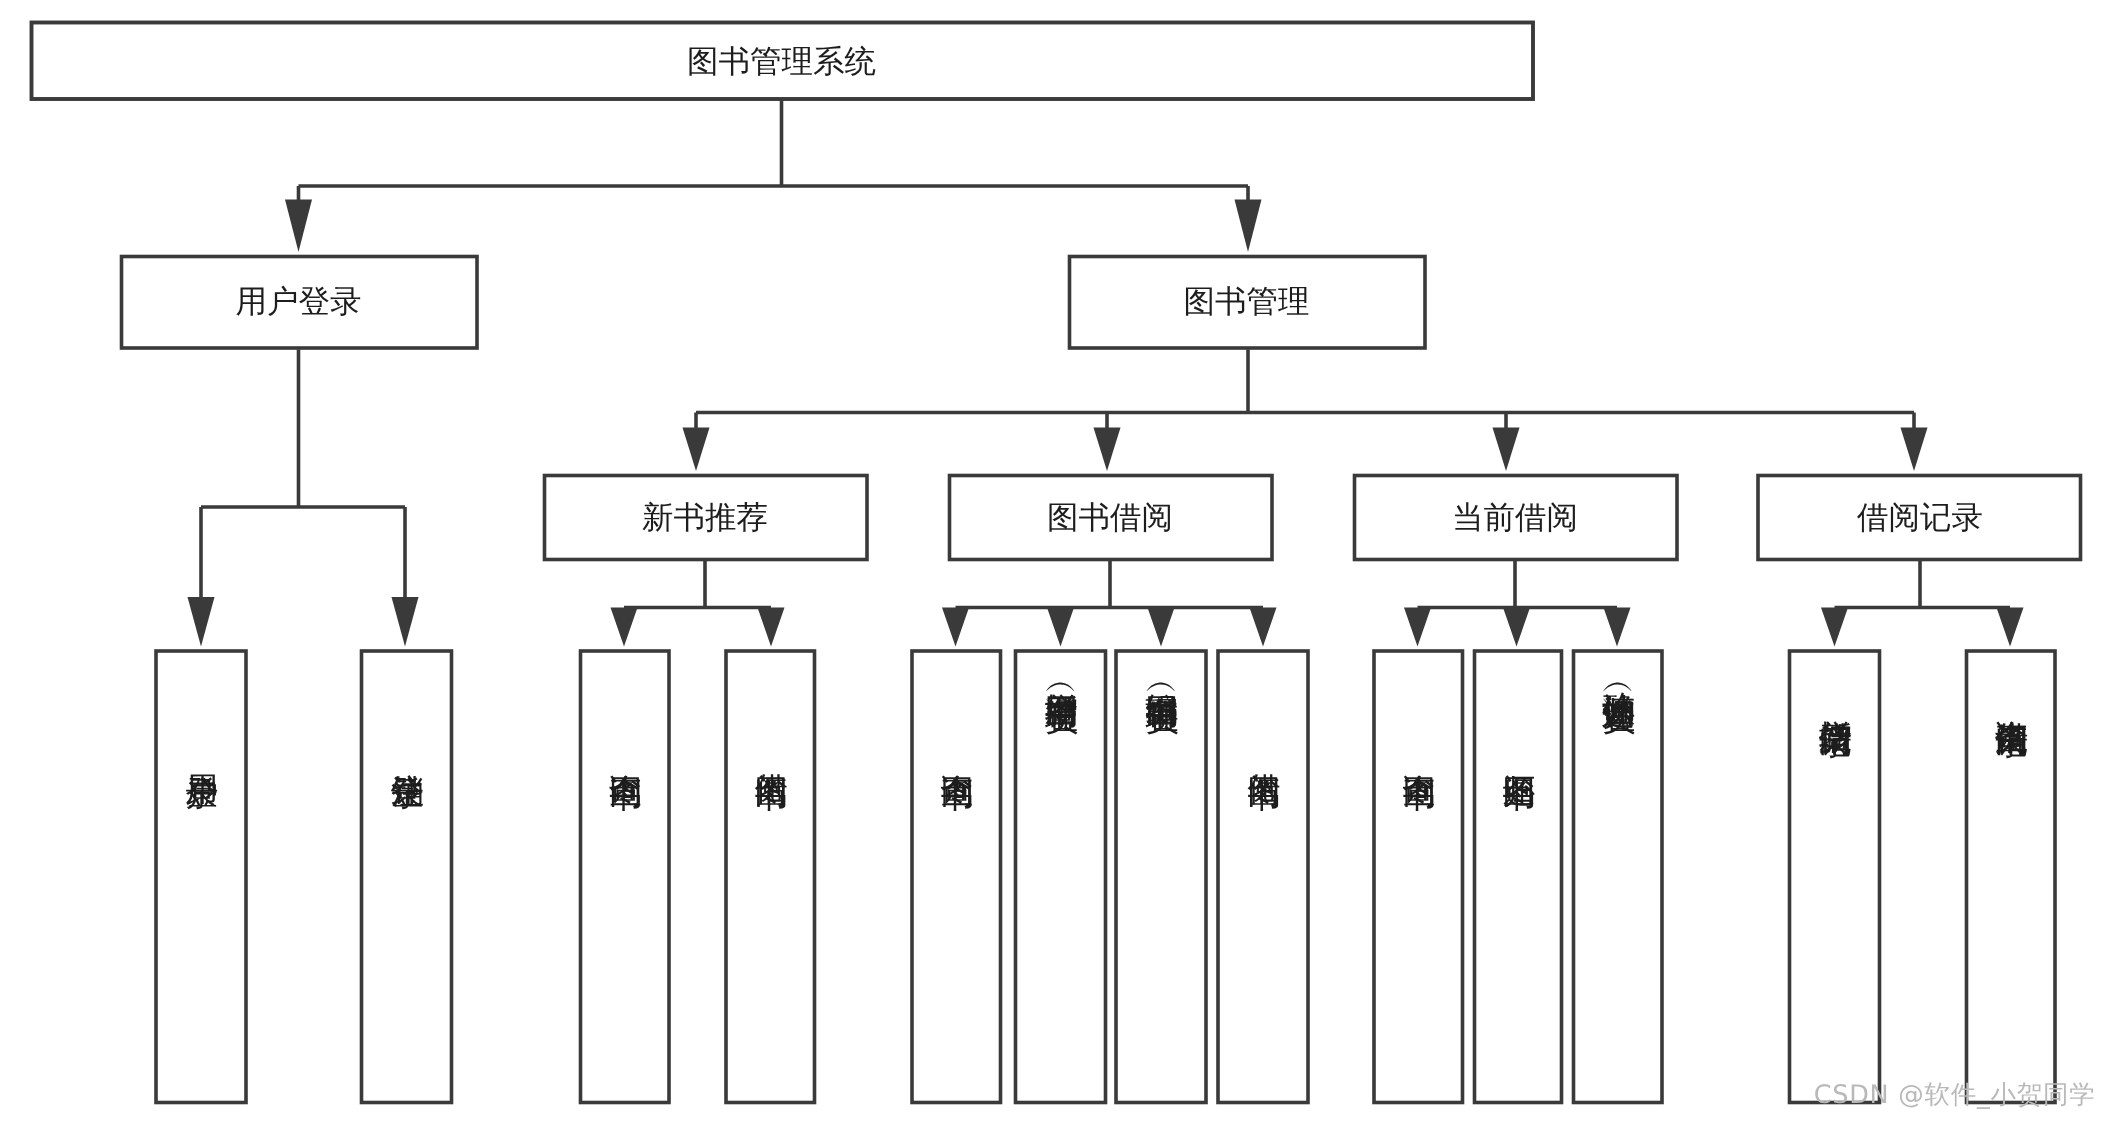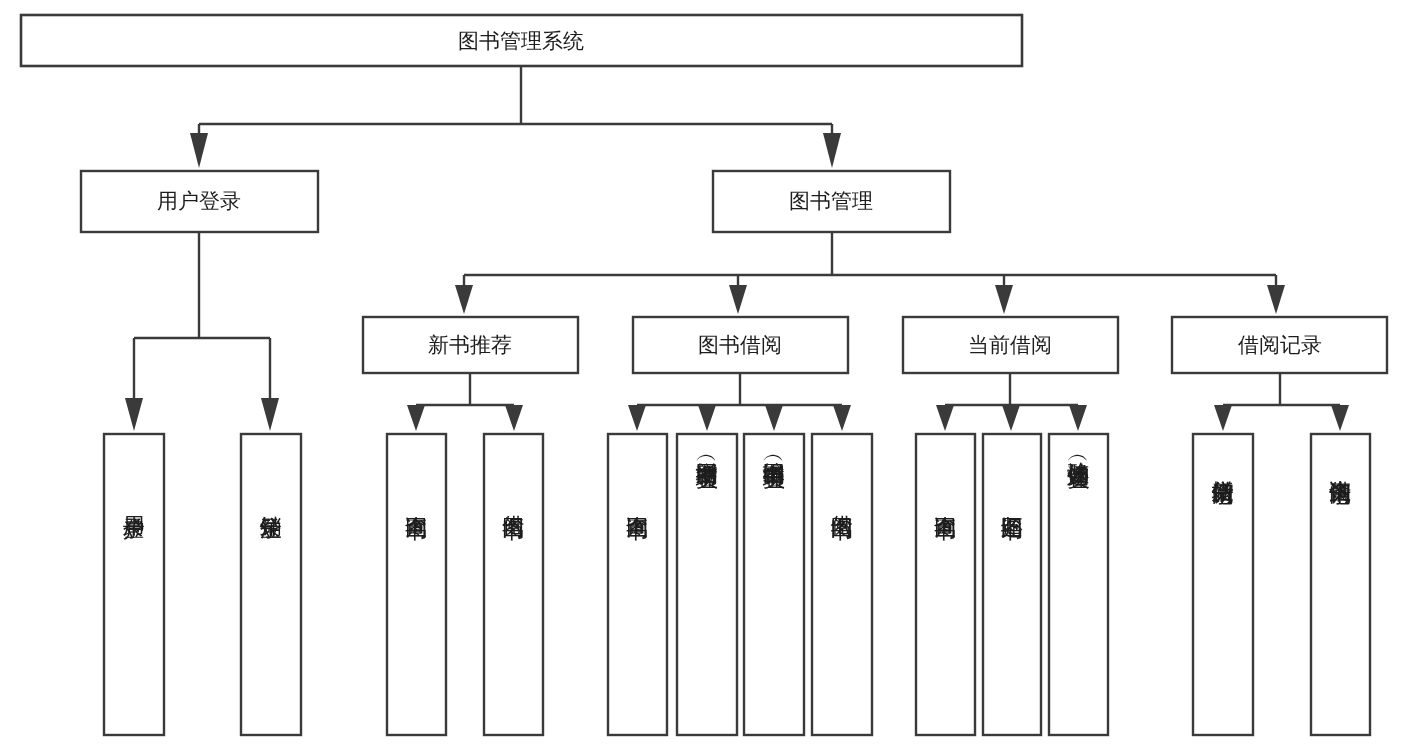--- a/index.html
+++ b/index.html
@@ -230,14 +230,15 @@
   <div class="vlabel-wrap" style="left:1049px; top:444px; width:59px; height:290px;">
     <span class="vlabel">确认归还（管理员）</span>
   </div>
   <div class="vlabel-wrap" style="left:1193px; top:462px; width:60px; height:272px;">
     <span class="vlabel">新增借阅记录</span>
   </div>
   <div class="vlabel-wrap" style="left:1311px; top:462px; width:59px; height:272px;">
     <span class="vlabel">查询借阅记录</span>
   </div>
 
+  <div class="watermark">CSDN @软件_小贺同学</div>
 
 </div>
 
 </body></html>

